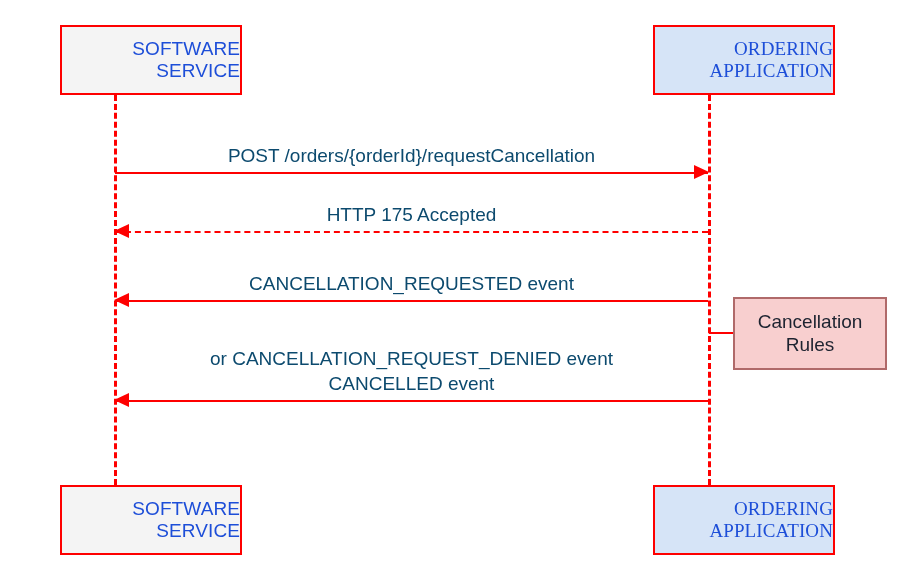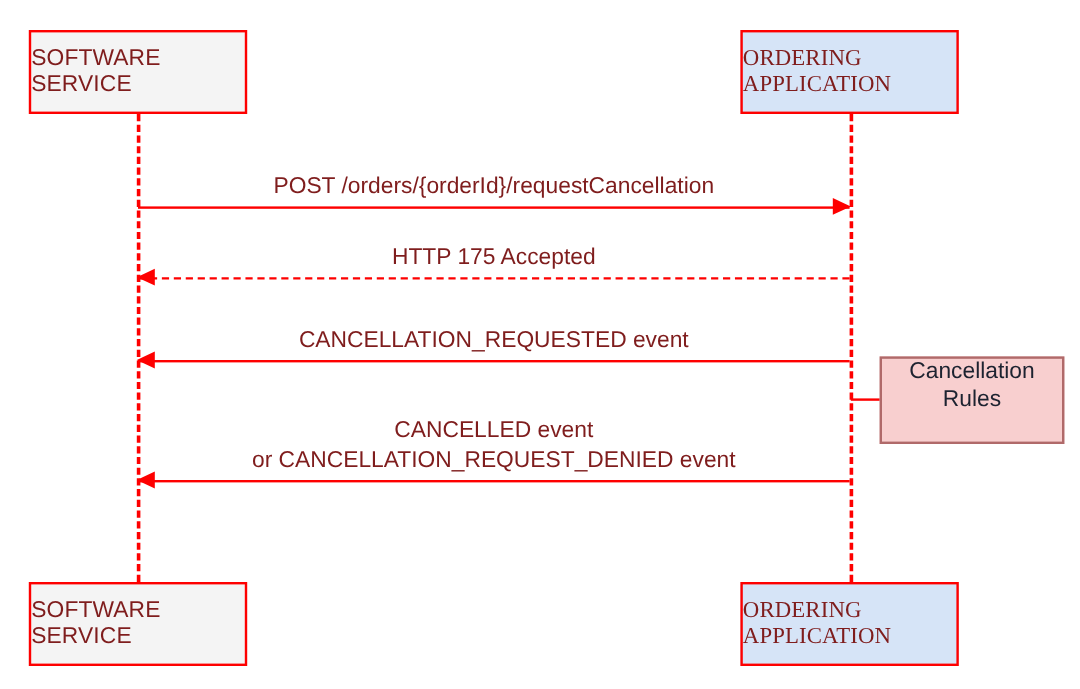--- a/index.html
+++ b/index.html
@@ -23,27 +23,28 @@
     height: 574px;
   }
 
   
   .participant {
     position: absolute;
     box-sizing: border-box;
     border: 2px solid #fe0000;
     display: flex;
     flex-direction: column;
-    align-items: flex-start;
+    align-items: flex-end;
     justify-content: center;
     text-align: center;
     line-height: 1.18;
     font-size: 19px;
-    color: #7f1d1d;
+    color: #1d4ed8;
     letter-spacing: 0.1px;
+    margin-left: 36px;
   }
   .participant .pline {
     display: block;
     white-space: nowrap;
   }
 
   .participant.service {
     background: #f4f4f4;
   }
   .participant.application {
@@ -102,21 +103,21 @@
     border-right: 15px solid #fe0000;
   }
 
   .msg-label {
     position: absolute;
     left: 0;
     right: 0;
     bottom: 4px;
     text-align: center;
     font-size: 19px;
-    color: #7f1d1d;
+    color: #0c4a6e;
     line-height: 1.32;
     white-space: nowrap;
   }
   .msg-label .lbl-line { display: block; }
 
   #message-request      { left: 115px; right: 192px; top: 172px; }
   #message-accepted     { left: 115px; right: 192px; top: 231px; }
   #message-requested    { left: 115px; right: 192px; top: 300px; }
   #message-cancelled    { left: 115px; right: 192px; top: 400px; }
 
@@ -126,21 +127,21 @@
     left: 733px;
     top: 297px;
     width: 154px;
     height: 73px;
     box-sizing: border-box;
     background: #f8cfcf;
     border: 2px solid #b06a6a;
     display: flex;
     flex-direction: column;
     align-items: center;
-    justify-content: flex-start;
+    justify-content: center;
     text-align: center;
     font-size: 19px;
     color: #1d2330;
     line-height: 1.2;
   }
   #note-cancellation-rules .nline { display: block; white-space: nowrap; }
 
   #note-connector {
     position: absolute;
     left: 709px;
@@ -187,22 +188,22 @@
   <div class="message to-left" id="message-requested">
     <div class="msg-label">
       <span class="lbl-line">CANCELLATION_REQUESTED event</span>
     </div>
     <div class="msg-line"></div>
     <div class="arrowhead"></div>
   </div>
 
   <div class="message to-left" id="message-cancelled">
     <div class="msg-label">
+      <span class="lbl-line">or CANCELLATION_REQUEST_DENIED event</span>
       <span class="lbl-line">CANCELLED event</span>
-      <span class="lbl-line">or CANCELLATION_REQUEST_DENIED event</span>
     </div>
     <div class="msg-line"></div>
     <div class="arrowhead"></div>
   </div>
 
   <div id="note-connector"></div>
   <div id="note-cancellation-rules">
     <span class="nline">Cancellation</span>
     <span class="nline">Rules</span>
   </div>

